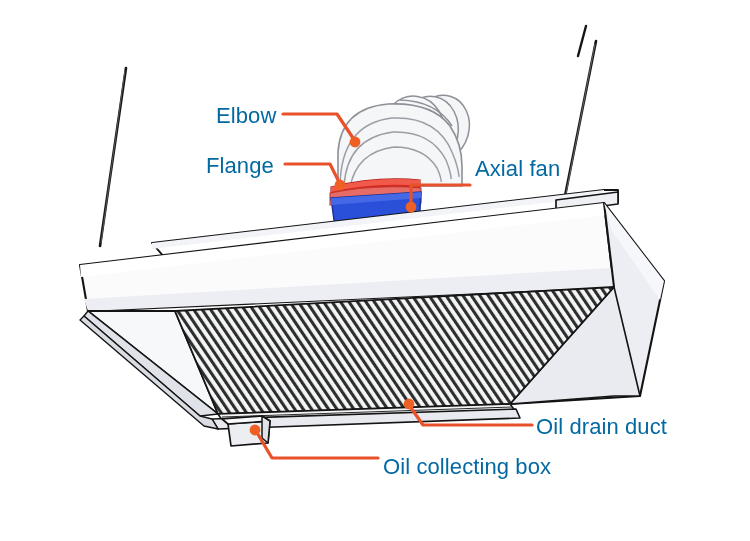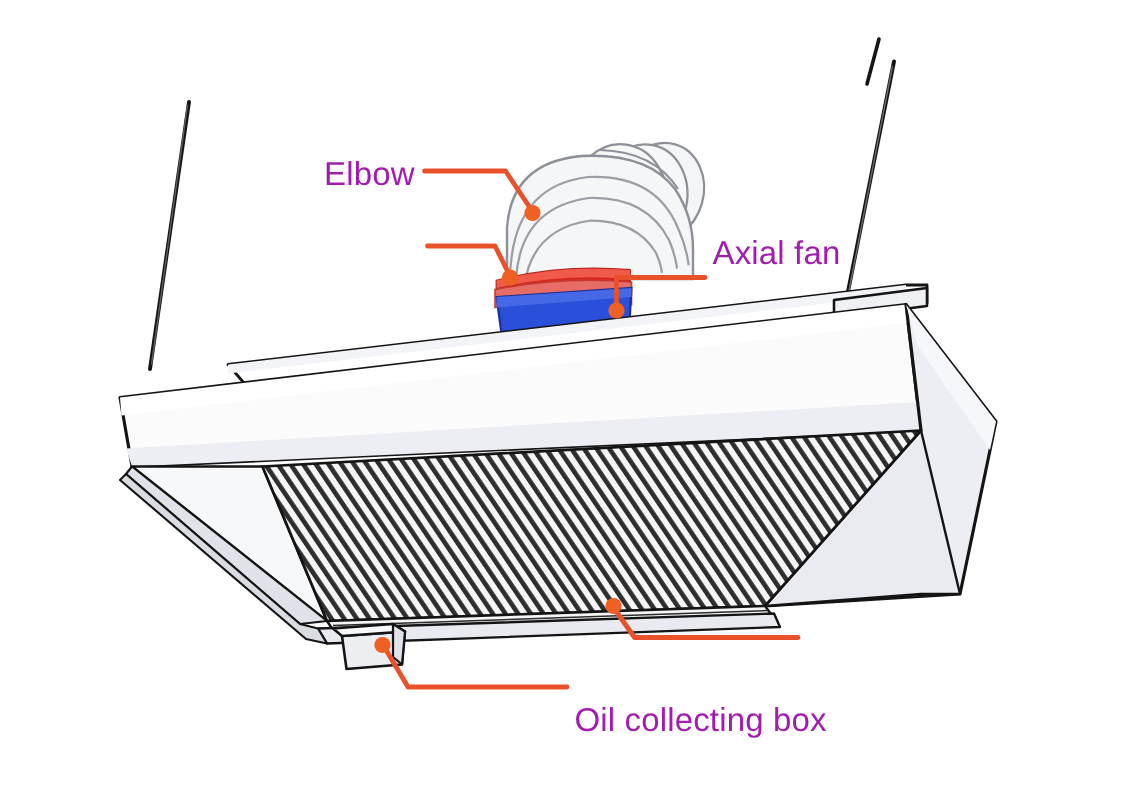--- a/index.html
+++ b/index.html
@@ -19,29 +19,29 @@
     position: absolute;
     left: 0;
     top: 0;
     width: 750px;
     height: 541px;
   }
   .callout-text {
     position: absolute;
     font-family: "Liberation Sans", sans-serif;
     font-size: 22px;
-    color: #a21caf;
+    color: #0369a1;
     white-space: nowrap;
     letter-spacing: 0.1px;
   }
   #label-elbow      { left: 216px; top: 103px; }
   #label-flange     { left: 206px; top: 153px; }
   #label-axialfan   { left: 475px; top: 156px; }
   #label-oildrain   { left: 536px; top: 414px; }
-  #label-oilbox     { left: 383px; top: 467px; }
+  #label-oilbox     { left: 383px; top: 454px; }
 </style>
 </head>
 <body>
 
 <div id="scene">
 
   <svg id="art" viewBox="0 0 750 541">
     <defs>
       <pattern id="baffle" width="7" height="7" patternUnits="userSpaceOnUse" patternTransform="rotate(-34)">
         <rect width="7" height="7" fill="#f4f5f6"></rect>
@@ -145,19 +145,21 @@
       <circle cx="355" cy="142" r="5.4"></circle>
       <circle cx="340" cy="185" r="5.4"></circle>
       <circle cx="411" cy="207" r="5.4"></circle>
       <circle cx="409" cy="404" r="5.4"></circle>
       <circle cx="255" cy="430" r="5.4"></circle>
     </g>
   </svg>
 
   <div class="callout-text" id="label-elbow">Elbow</div>
 
+  <div class="callout-text" id="label-flange">Flange</div>
 
   <div class="callout-text" id="label-axialfan">Axial fan</div>
 
+  <div class="callout-text" id="label-oildrain">Oil drain duct</div>
 
   <div class="callout-text" id="label-oilbox">Oil collecting box</div>
 
 </div>
 
 </body></html>

